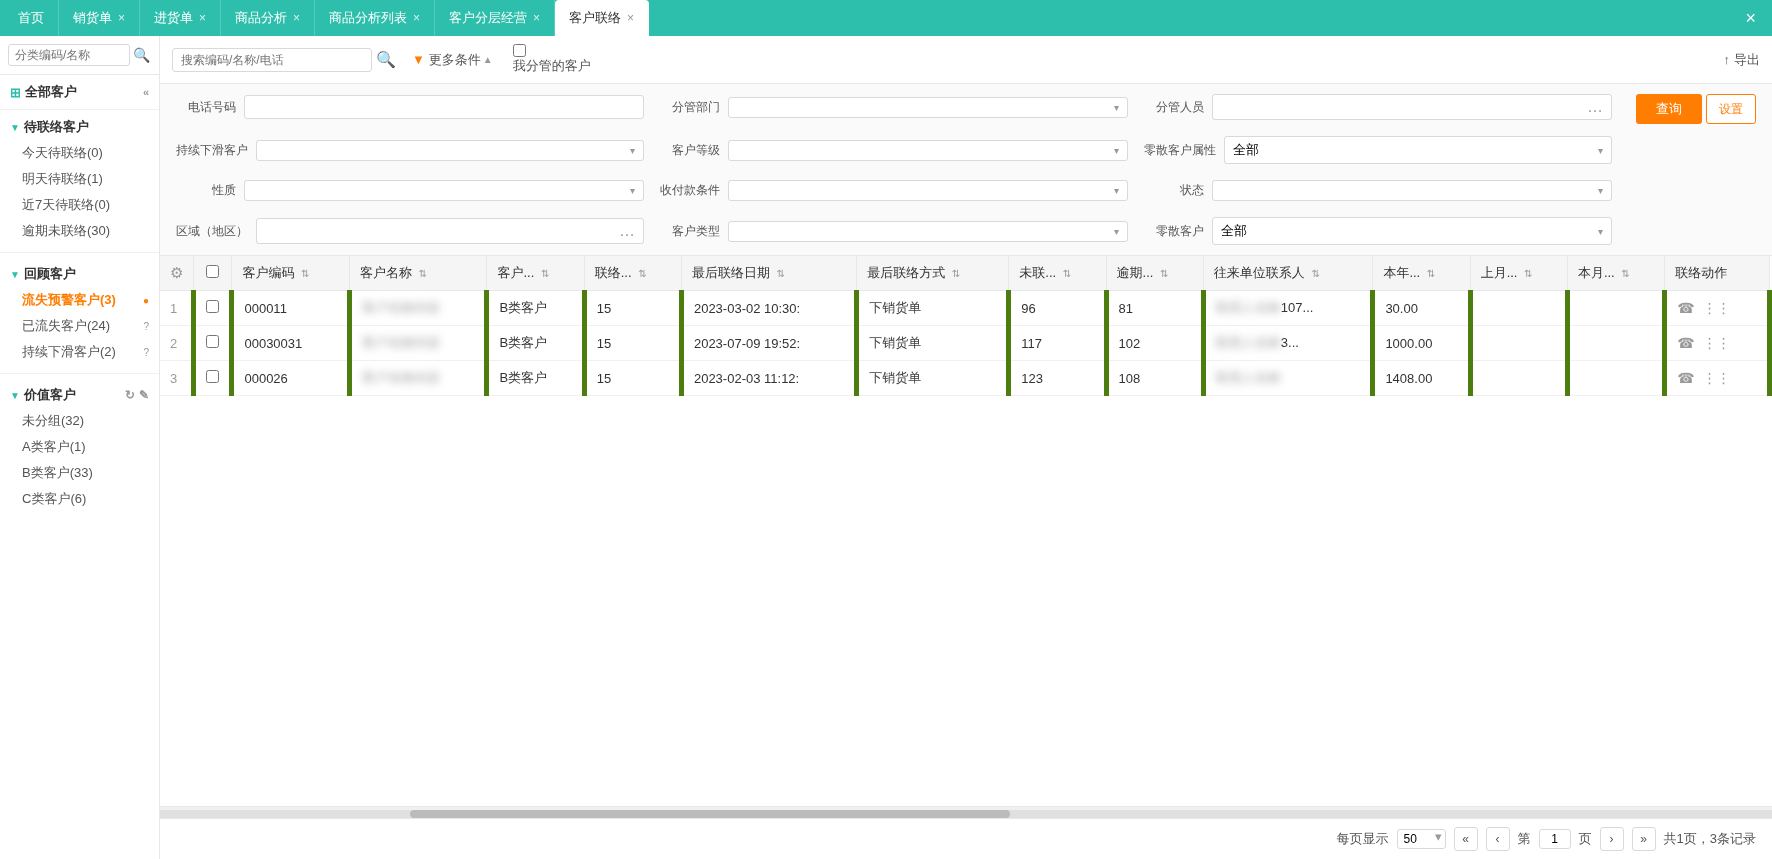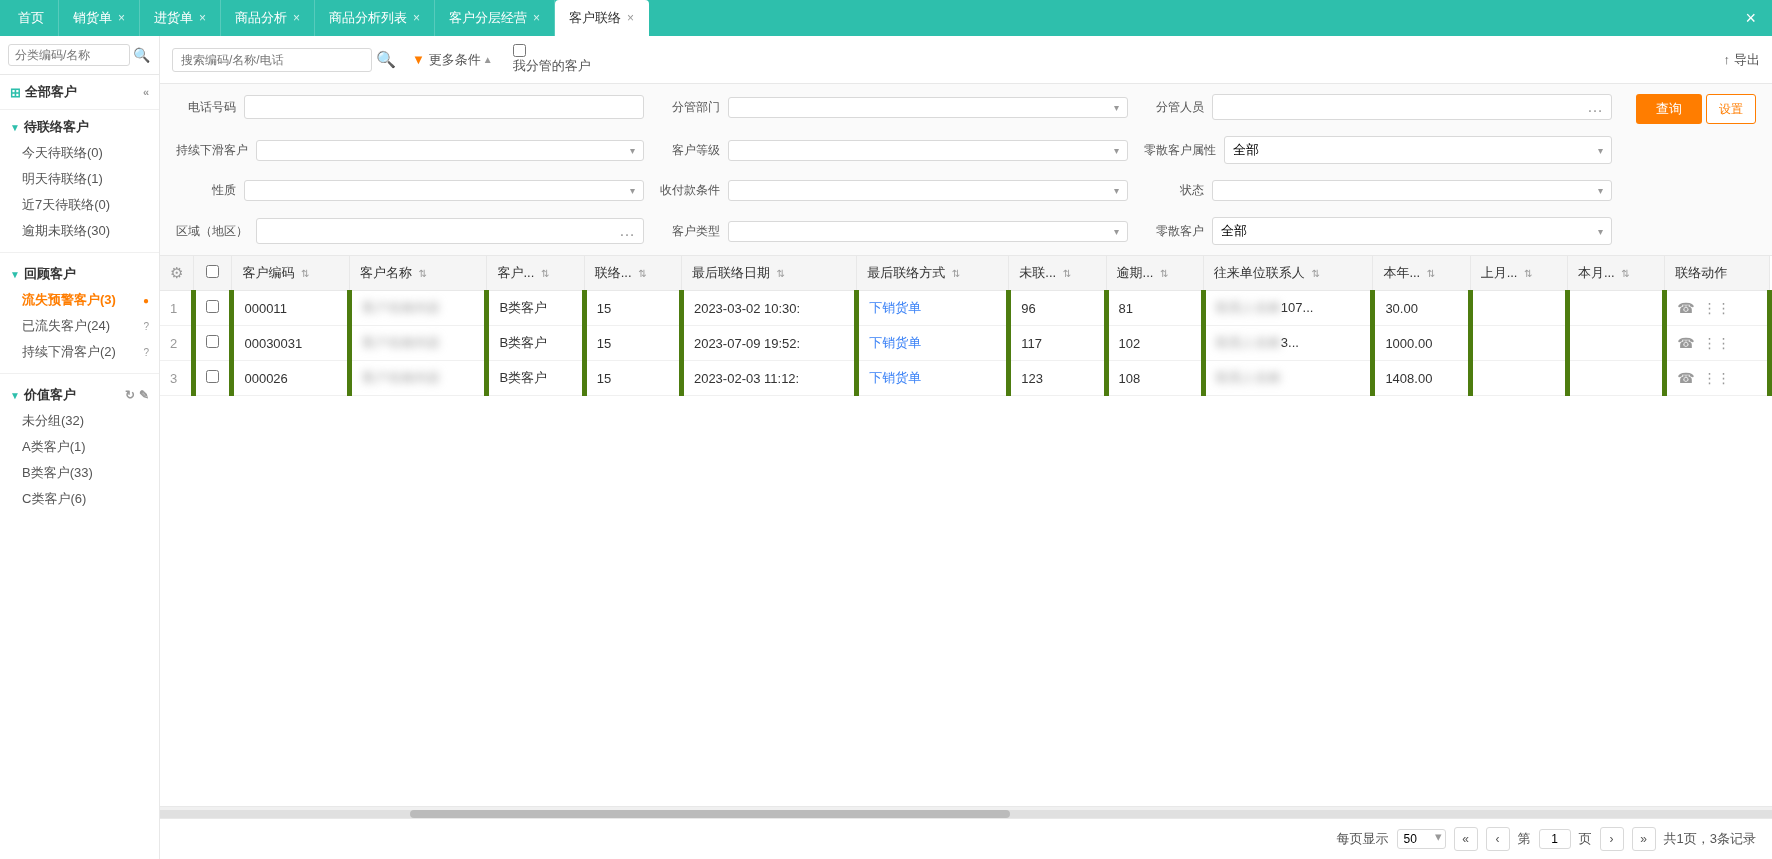--- a/index.html
+++ b/index.html
@@ -302,21 +302,21 @@
     }
     thead th.sortable { cursor: pointer; }
     thead th .sort-icon { color: #999; margin-left: 3px; font-size: 10px; }
     tbody tr { border-bottom: 1px solid #f0f0f0; }
     tbody td {
       padding: 8px 10px;
       color: #333;
       white-space: nowrap;
       border-right: 5px solid #4d7c0f;
     }
-    .link-text { color: #3b82f6; cursor: pointer; text-decoration: none; }
+    .link-text { color: #404040; cursor: pointer; text-decoration: none; }
     .action-icons { display: flex; gap: 8px; align-items: center; }
     .action-icon { color: #999; cursor: pointer; font-size: 14px; }
     .row-num { color: #999; }
 
     
     .scrollbar-area {
       height: 12px;
       background: #f0f0f0;
       border-top: 1px solid #e8e8e8;
       position: relative;

